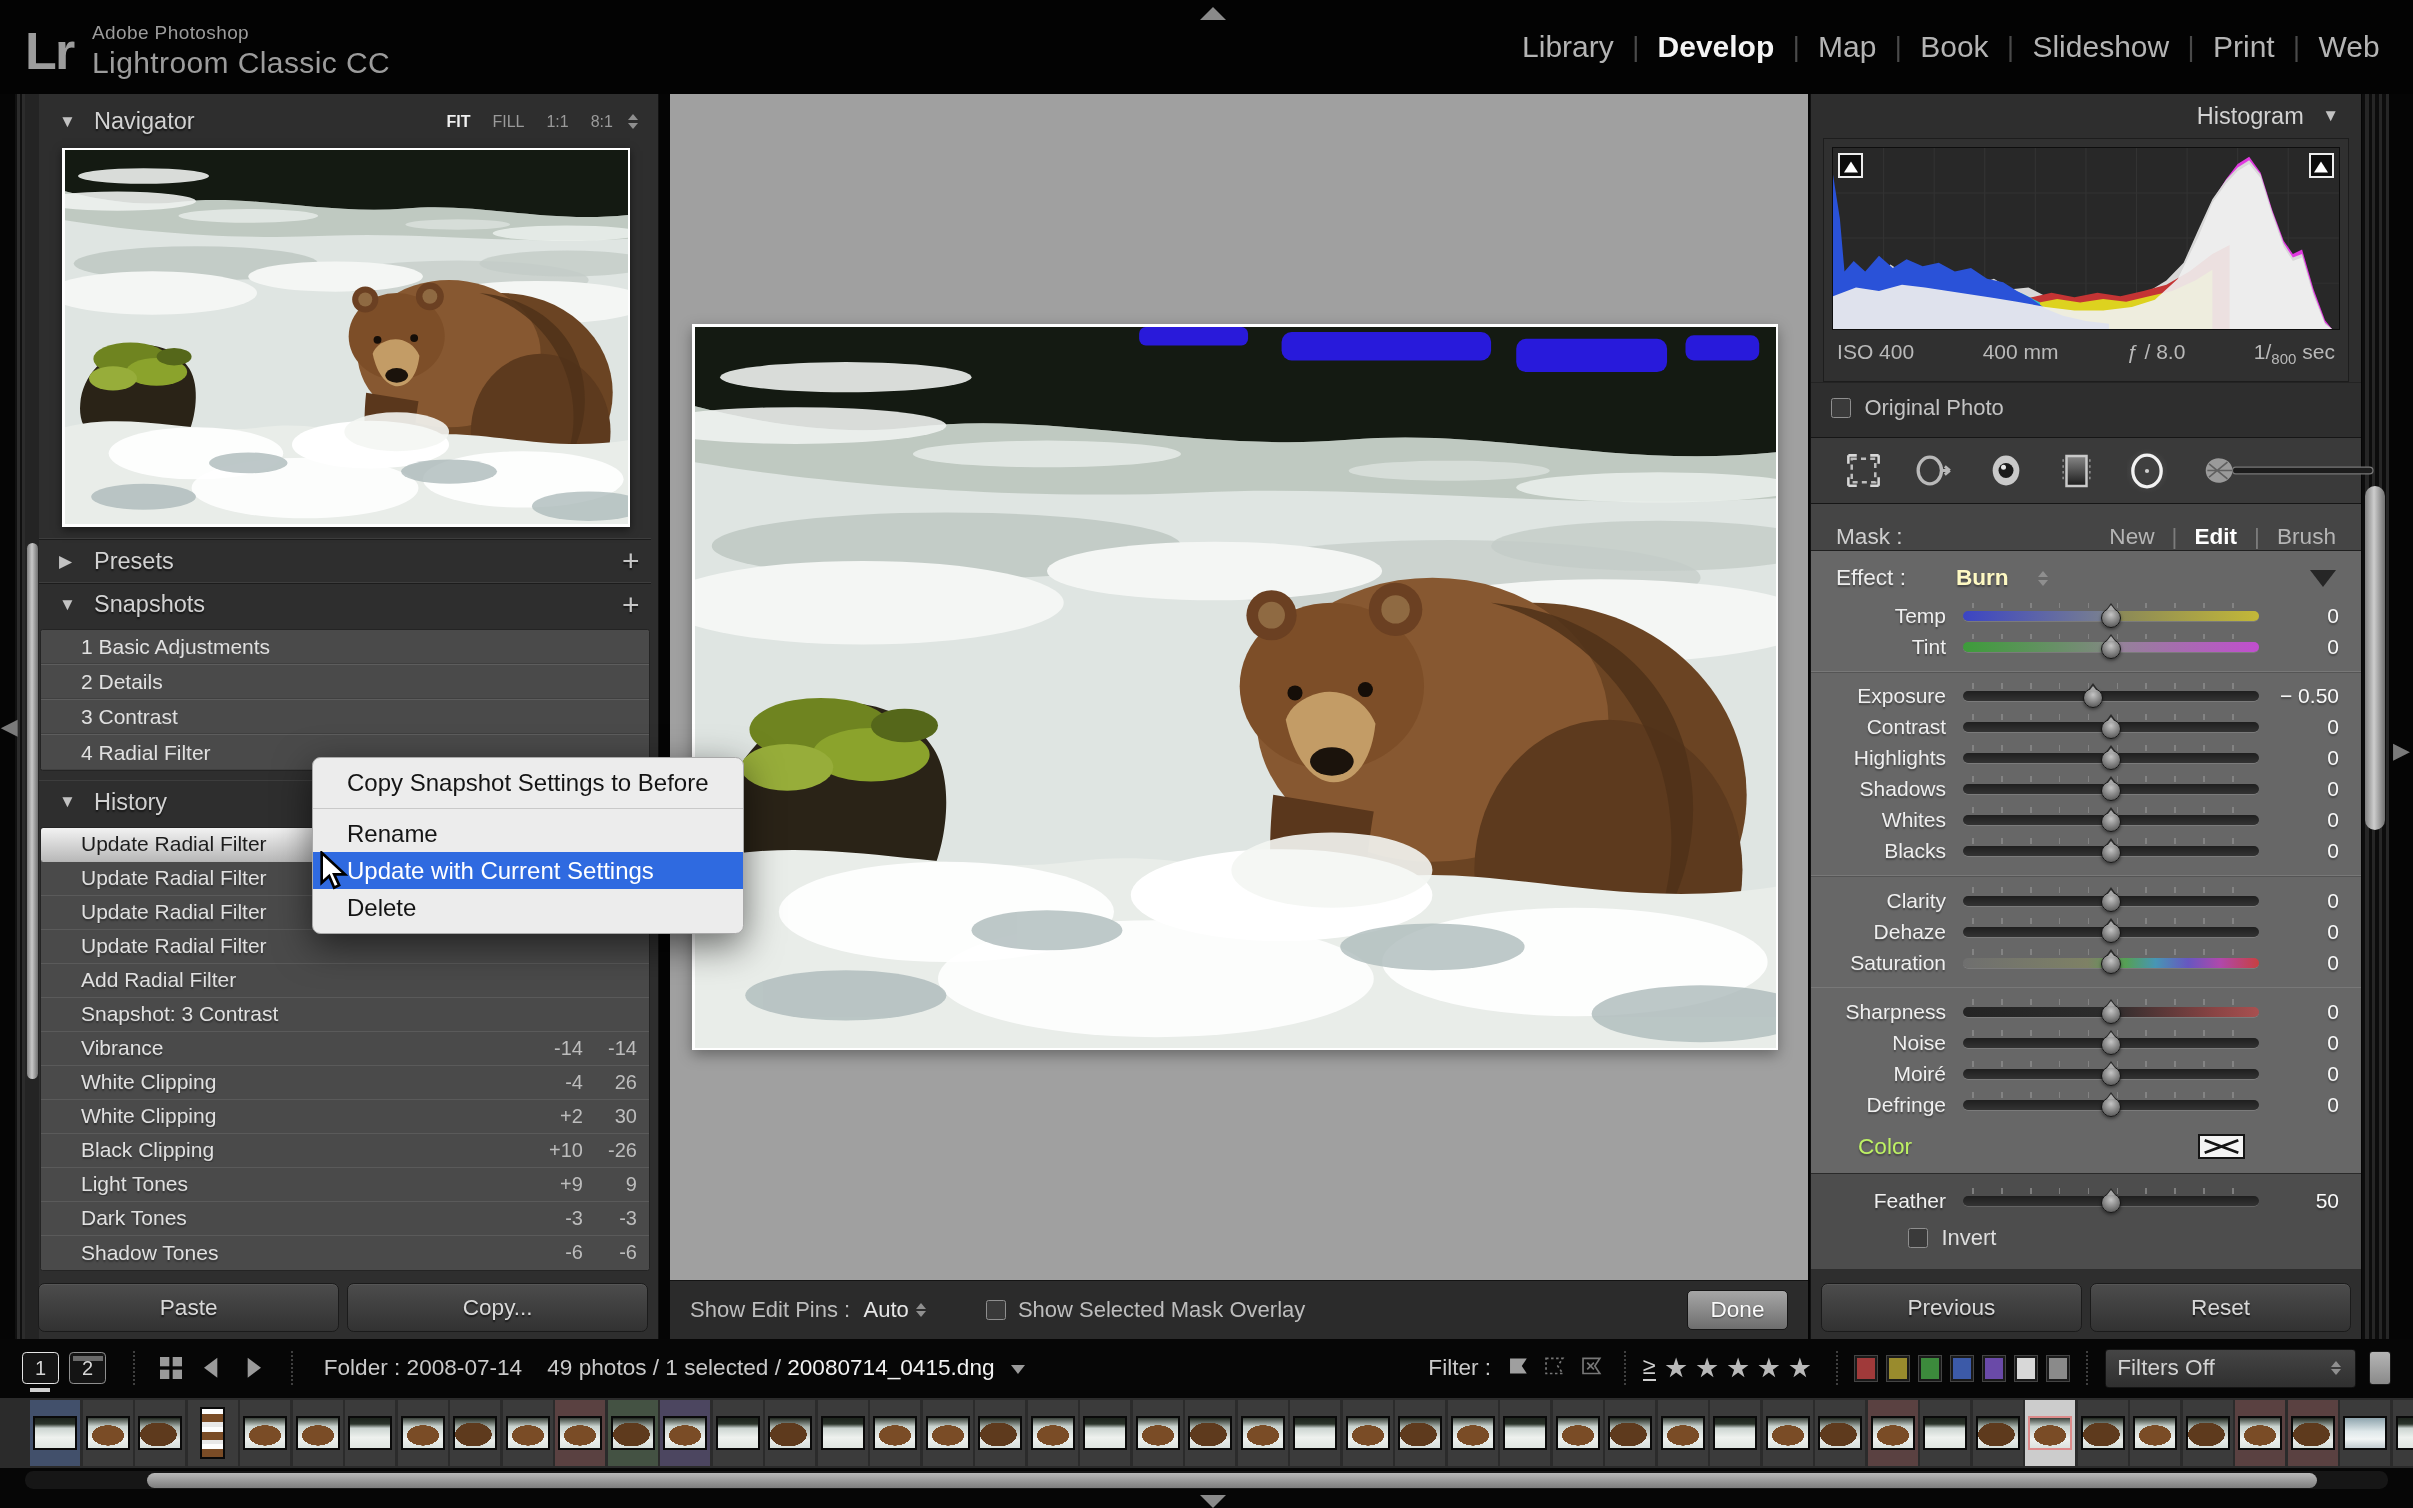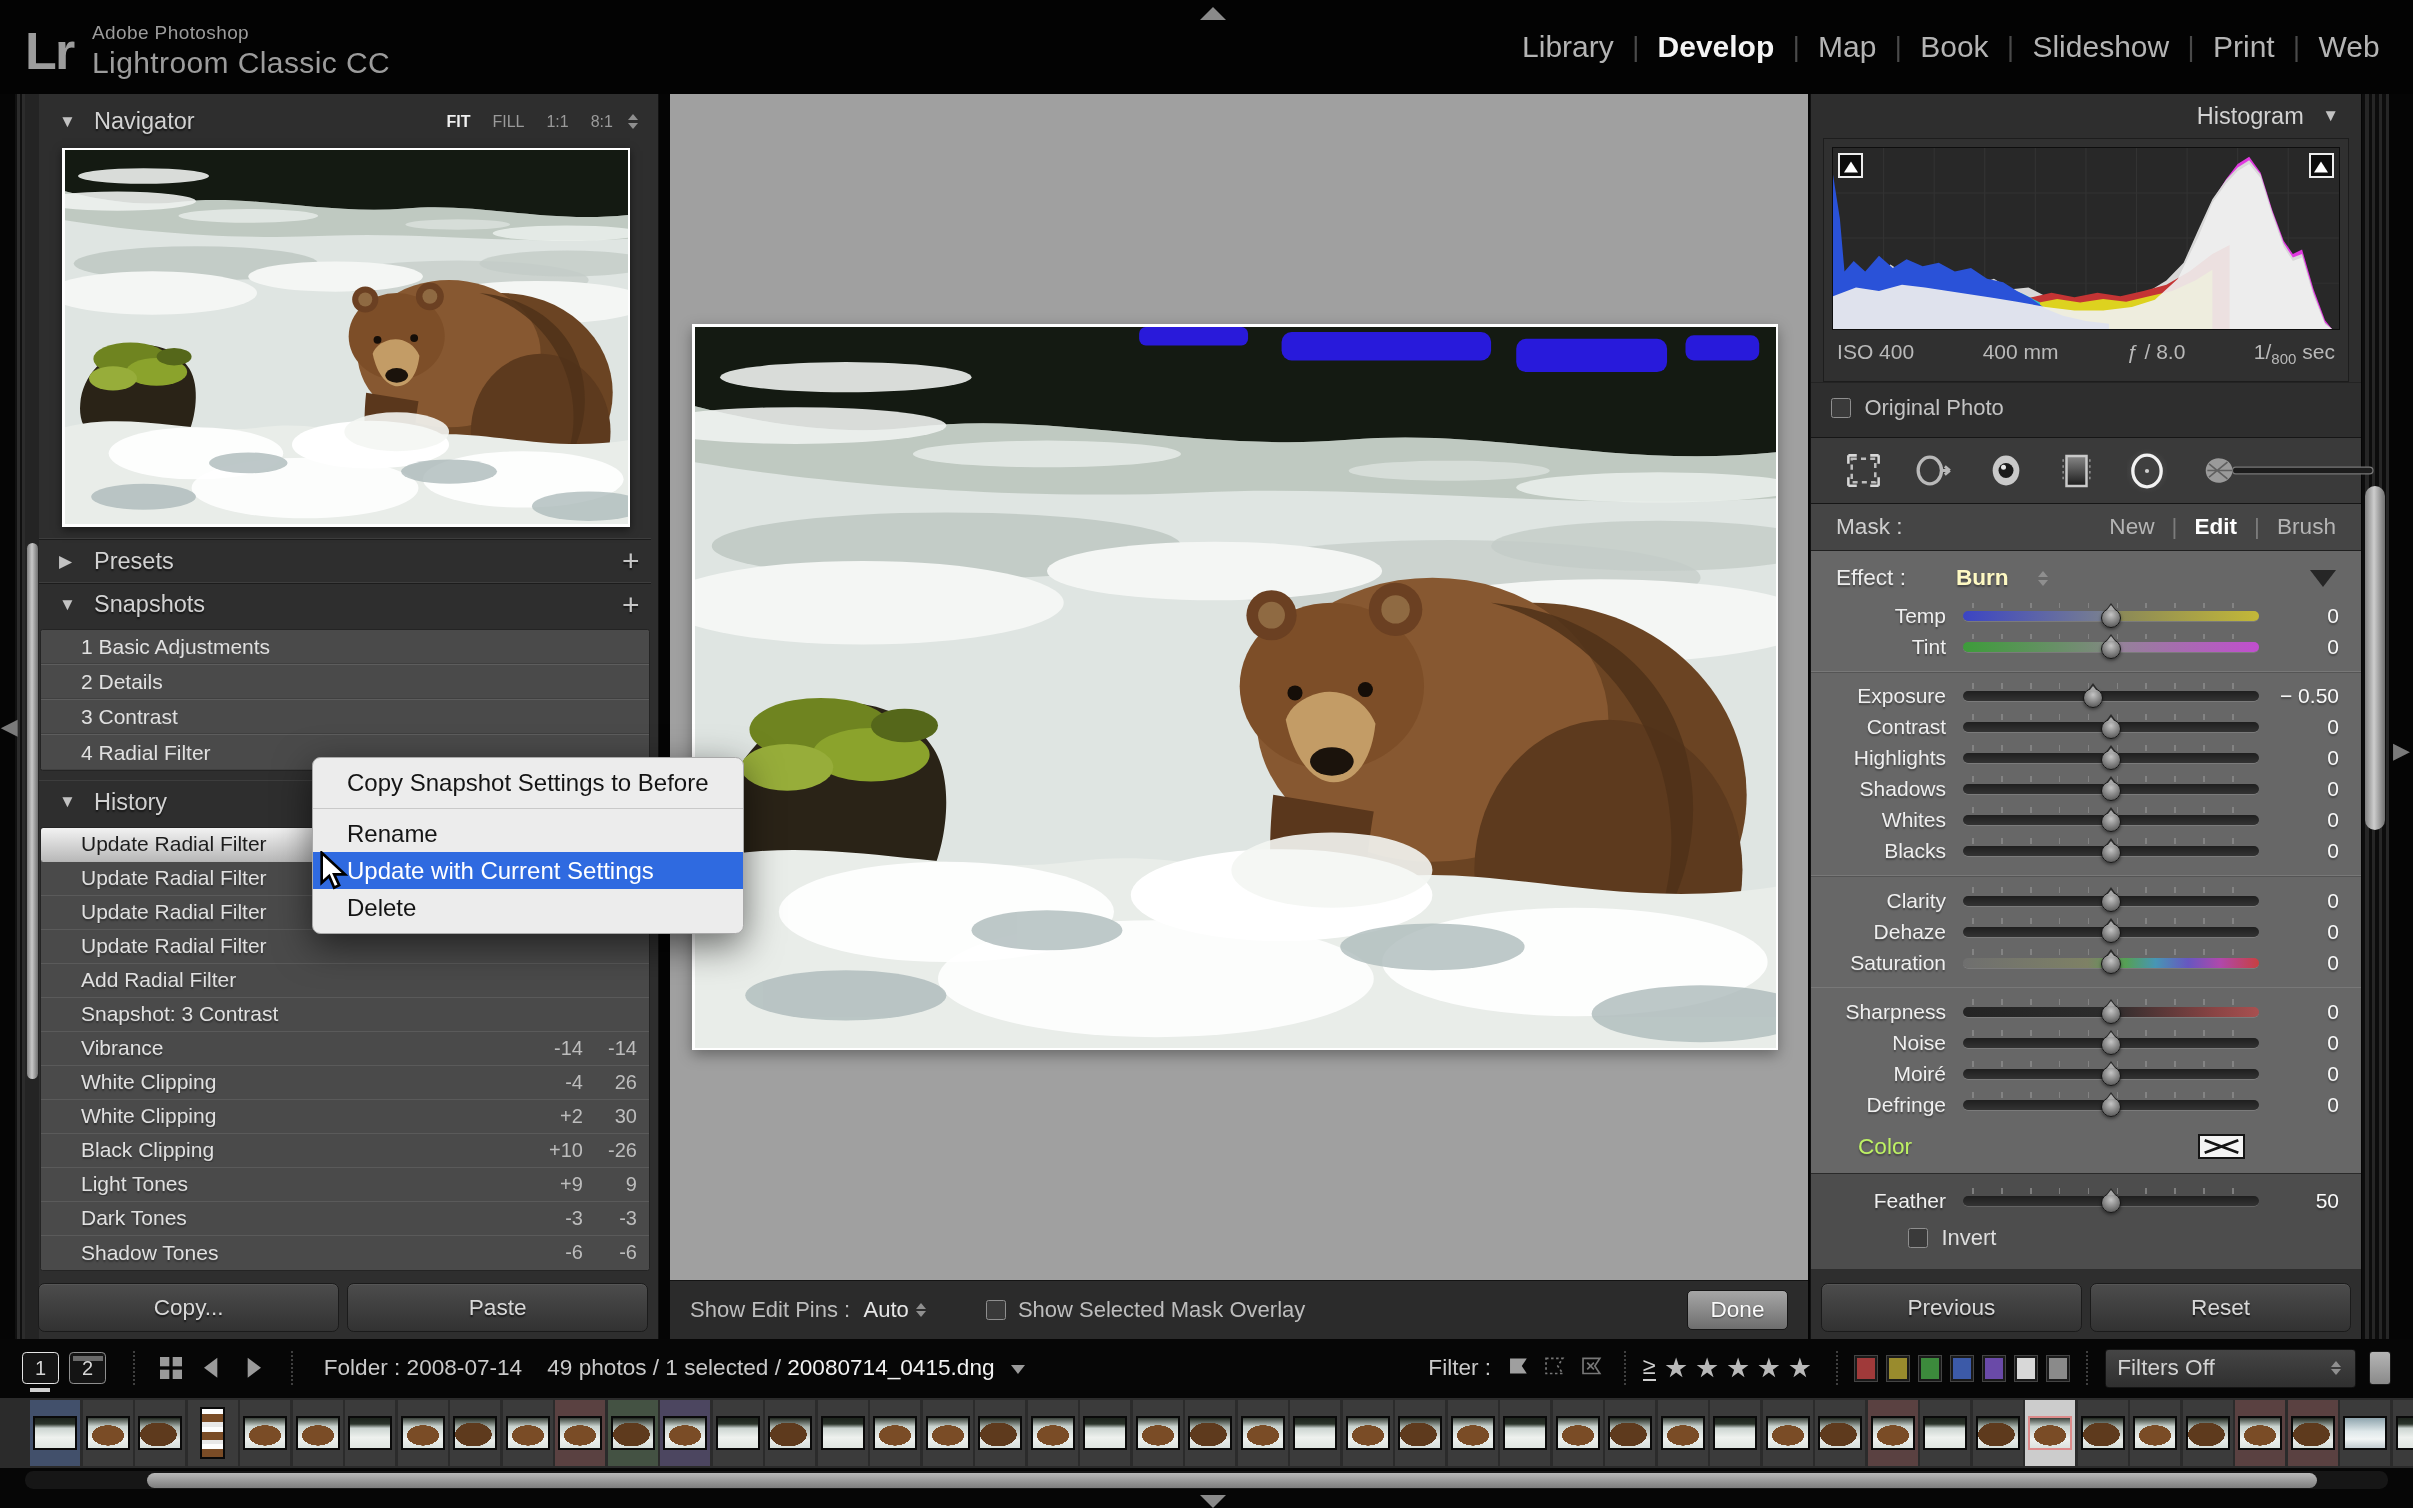--- a/index.html
+++ b/index.html
@@ -106,21 +106,21 @@
   .orig-row { display:flex; align-items:center; gap:13.4px; padding:11.7px 18.4px 13.4px 20px; color:#c3c3c3; font-size:22px;
     border-top:0.8px solid #232323; }
 
   .tool-strip { margin-top:3.4px; height:67px; background:#3a3a3a; border-top:1.7px solid #161616; border-bottom:1.7px solid #161616;
     display:flex; align-items:center; gap:32px; padding:0 34px; }
   .tool { width:44px; height:44px; display:flex; align-items:center; justify-content:center; }
   .tool svg { display:block; }
   .tool.active { background:radial-gradient(circle,#555 0%,transparent 75%); border-radius:8.4px; }
   .tool.brush { width:184px; }
 
-  .mask-row { height:47px; display:flex; align-items:center; padding:0 25px; background:#454545; color:#cfcfcf;
+  .mask-row { height:47px; display:flex; align-items:flex-end; padding:0 25px; background:#454545; color:#cfcfcf;
     font-size:22.6px; border-bottom:1.7px solid #202020; }
   .mask-actions { margin-left:auto; display:flex; align-items:center; gap:17px; }
   .mask-action { color:#b5b5b5; }
   .mask-action.active { color:#ffffff; font-weight:bold; }
   .mask-sep { color:#7c7c7c; }
 
   .effect-panel { background:#676767; padding:5px 0 0 0; }
   .effect-head { height:44px; display:flex; align-items:center; padding:0 25px; color:#ececec; font-size:22.6px;
     text-shadow:0 1.7px 1.7px rgba(0,0,0,.35); }
   .effect-val { margin-left:50px; margin-right:29px; color:#fef9c3;font-weight:bold; }
@@ -426,22 +426,22 @@
             <span class="hist-v">-3</span>
           </div>
           <div class="hist-row">
             <span class="hist-label">Shadow Tones</span>
             <span class="hist-v">-6</span>
             <span class="hist-v">-6</span>
           </div>
         </div>
 
       <div class="lp-buttons">
+        <div class="btn">Paste</div>
         <div class="btn">Copy...</div>
-        <div class="btn">Paste</div>
       </div>
     </aside>
 
     <main class="canvas">
       <div class="photo">
         <svg viewBox="0 0 1290 863" preserveAspectRatio="none">
           <use href="#bear-scene"></use>
           <g fill="#2a1ae6" opacity="0.95">
             <rect x="530" y="0" width="130" height="22" rx="8"></rect>
             <rect x="700" y="6" width="250" height="34" rx="12"></rect>

